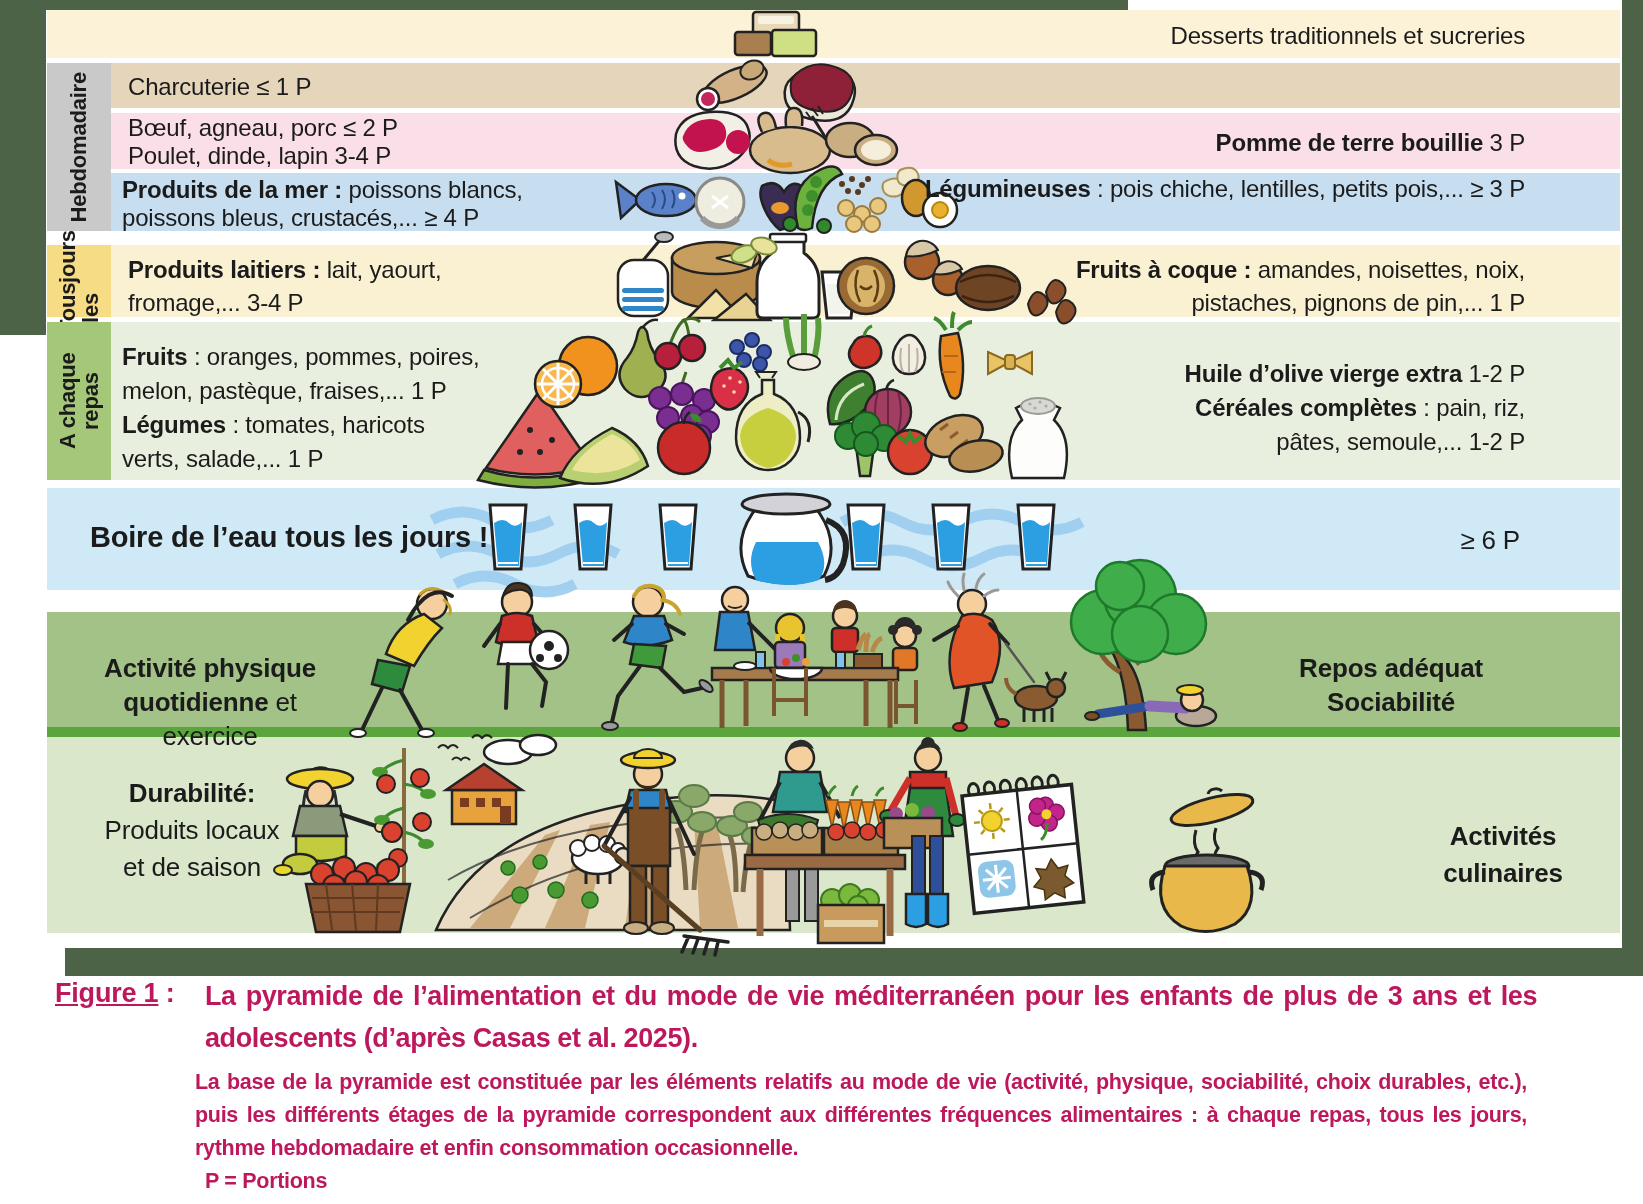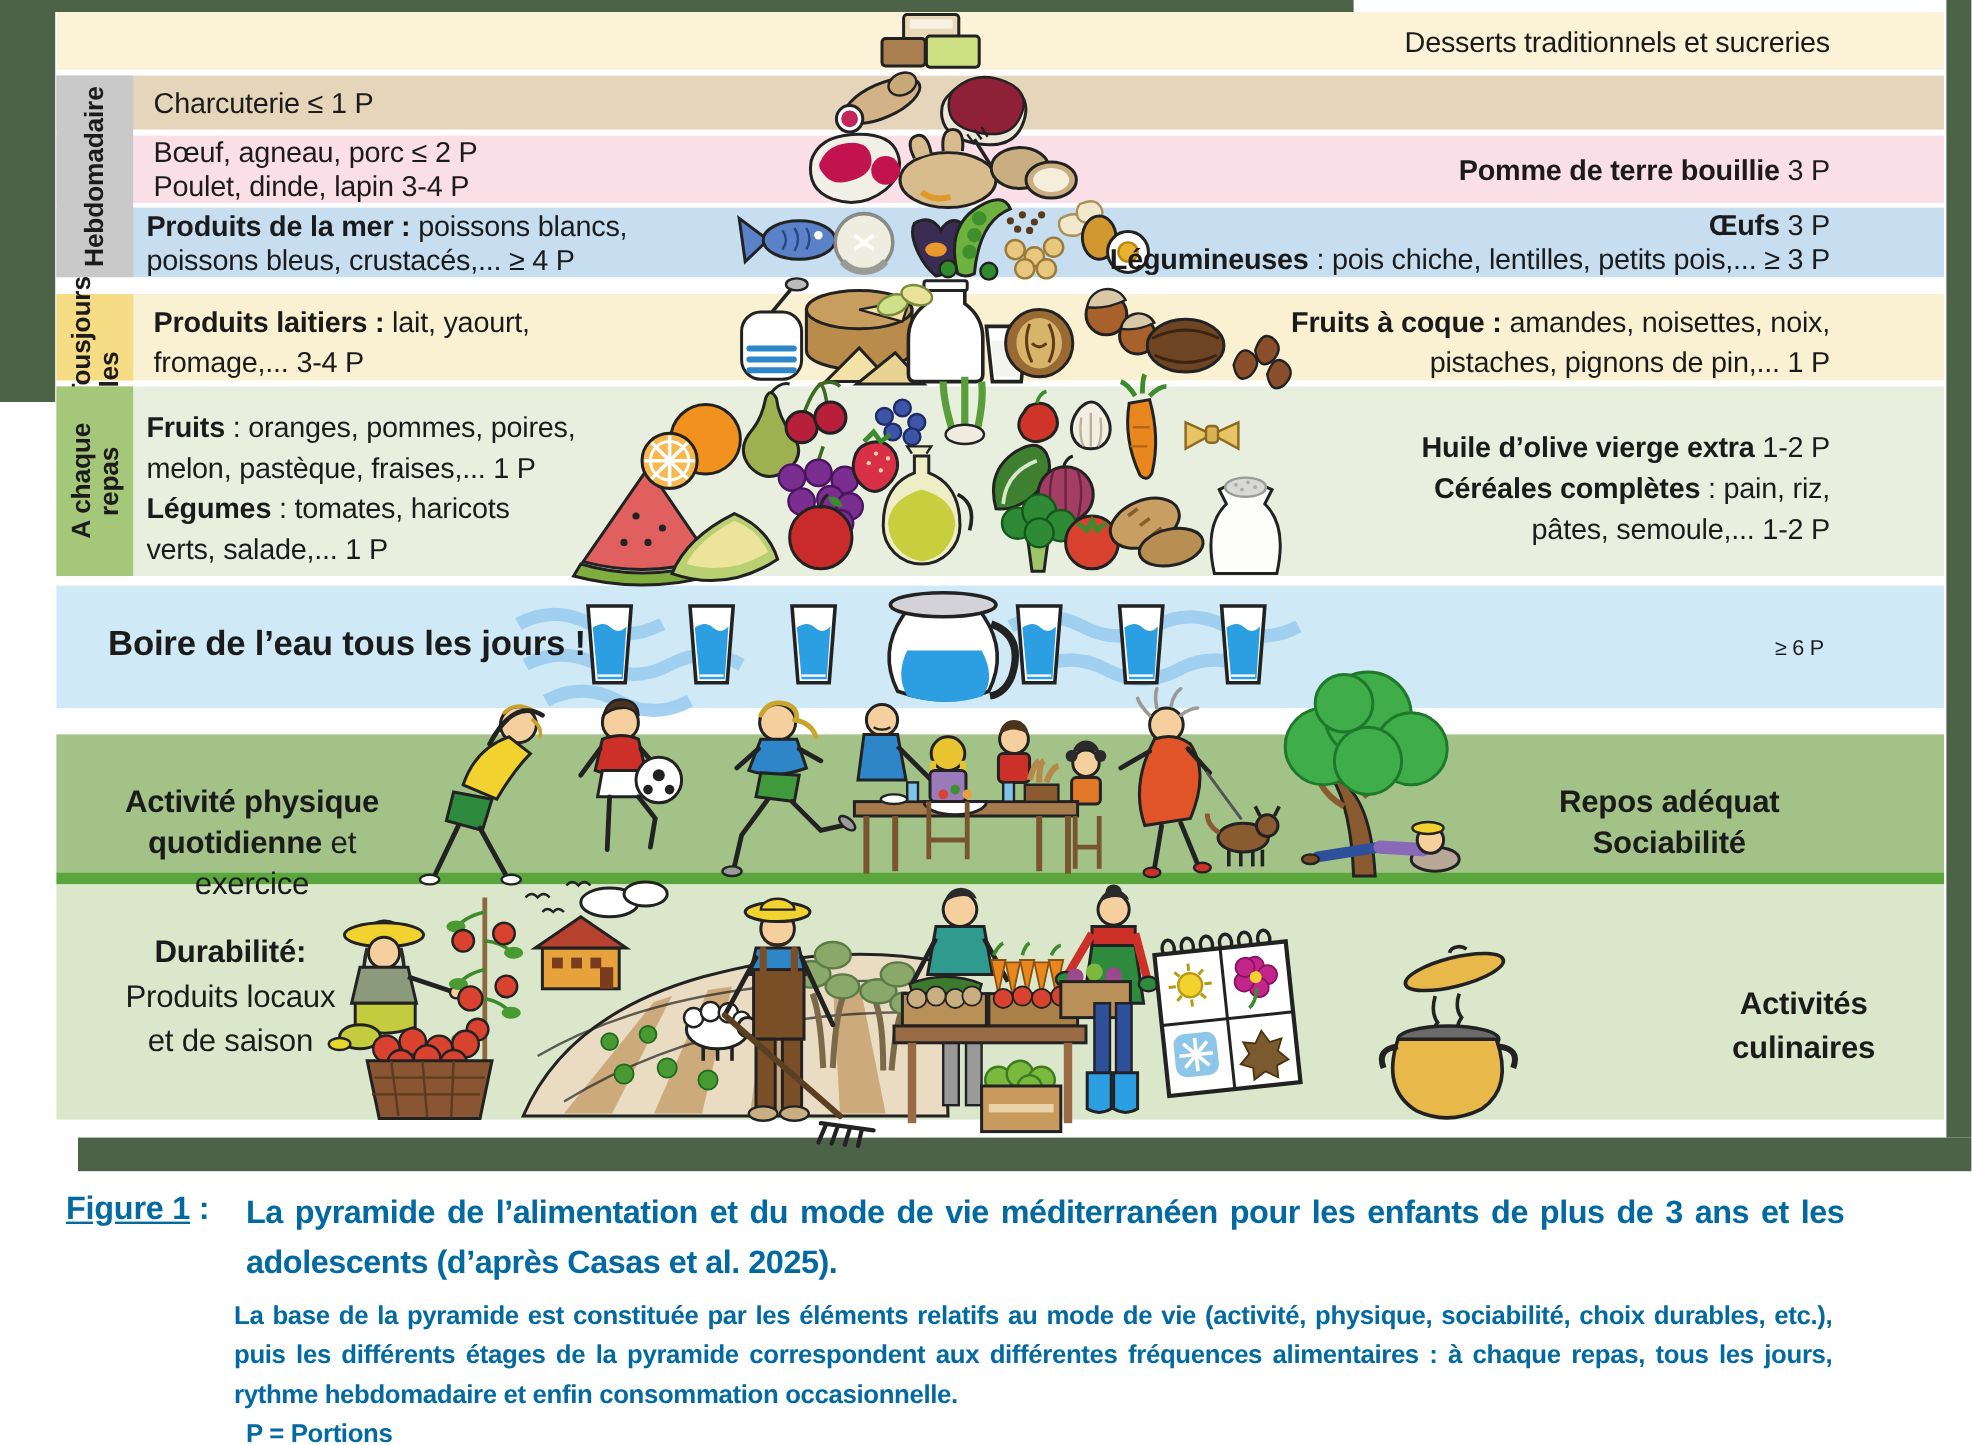--- a/index.html
+++ b/index.html
@@ -13,21 +13,21 @@
   .sideLabel .vtxt{writing-mode:vertical-rl;transform:rotate(180deg);
              font-weight:bold;font-size:22px;line-height:1.05;text-align:center;}
   .art{position:absolute;left:0;top:0;z-index:4;pointer-events:none;}
   .txt{position:absolute;z-index:5;font-size:24px;line-height:29px;}
   .rt{text-align:right;}
   .ct{text-align:center;}
   .b{font-weight:bold;}
   .u{text-decoration:underline;}
   .water-label{font-size:29px;font-weight:bold;}
   .big-label{font-size:26px;}
-  .cap{position:absolute;z-index:5;font-weight:bold;color:#0369a1;margin-top:14px;}
+  .cap{position:absolute;z-index:5;font-weight:bold;color:#be185d;}
   .cap-main{font-size:27px;line-height:42px;text-align:justify;letter-spacing:-0.4px;}
   .cap-sub{font-size:21.5px;line-height:33px;text-align:justify;letter-spacing:-0.3px;}
 </style>
 </head>
 <body>
 
 <div class="stage">
 
   <div class="frame" style="left:40px;top:0;width:1088px;height:10px;"></div>
   <div class="frame" style="left:0;top:0;width:46px;height:335px;"></div>
@@ -740,21 +740,20 @@
   </div>
   <div class="txt rt" style="left:1025px;top:128px;width:500px;">
     <span class="b">Pomme de terre bouillie</span><span> 3 P</span>
   </div>
 
   <div class="txt" style="left:122px;top:176px;line-height:28px;">
     <div><span class="b">Produits de la mer :</span><span> poissons blancs,</span></div>
     <div>poissons bleus, crustacés,... ≥ 4 P</div>
   </div>
   <div class="txt rt" style="left:780px;top:175px;width:745px;line-height:28px;">
-    <div><span class="b">Œufs</span><span> 3 P</span></div>
     <div><span class="b">Légumineuses</span><span> : pois chiche, lentilles, petits pois,... ≥ 3 P</span></div>
   </div>
 
   <div class="txt" style="left:128px;top:253px;line-height:33px;">
     <div><span class="b">Produits laitiers :</span><span> lait, yaourt,</span></div>
     <div>fromage,... 3-4 P</div>
   </div>
   <div class="txt rt" style="left:960px;top:253px;width:565px;line-height:33px;">
     <div><span class="b">Fruits à coque :</span><span> amandes, noisettes, noix,</span></div>
     <div>pistaches, pignons de pin,... 1 P</div>
@@ -768,21 +767,21 @@
   </div>
   <div class="txt rt" style="left:1025px;top:357px;width:500px;line-height:34px;">
     <div><span class="b">Huile d’olive vierge extra</span><span> 1-2 P</span></div>
     <div><span class="b">Céréales complètes</span><span> : pain, riz,</span></div>
     <div>pâtes, semoule,... 1-2 P</div>
   </div>
 
   <div class="txt water-label" style="left:90px;top:523px;">
     <span>Boire de l’eau tous les jours !</span>
   </div>
-  <div class="txt rt" style="left:1385px;top:526px;width:135px;font-size:18px;">
+  <div class="txt rt" style="left:1385px;top:526px;width:135px;font-size:26px;">
     <span>≥ 6 P</span>
   </div>
 
   <div class="txt ct big-label" style="left:80px;top:651px;width:260px;line-height:34px;">
     <div class="b">Activité physique</div>
     <div><span class="b">quotidienne</span><span> et exercice</span></div>
   </div>
   <div class="txt ct big-label b" style="left:1276px;top:651px;width:230px;line-height:34px;">
     <div>Repos adéquat</div>
     <div>Sociabilité</div>

